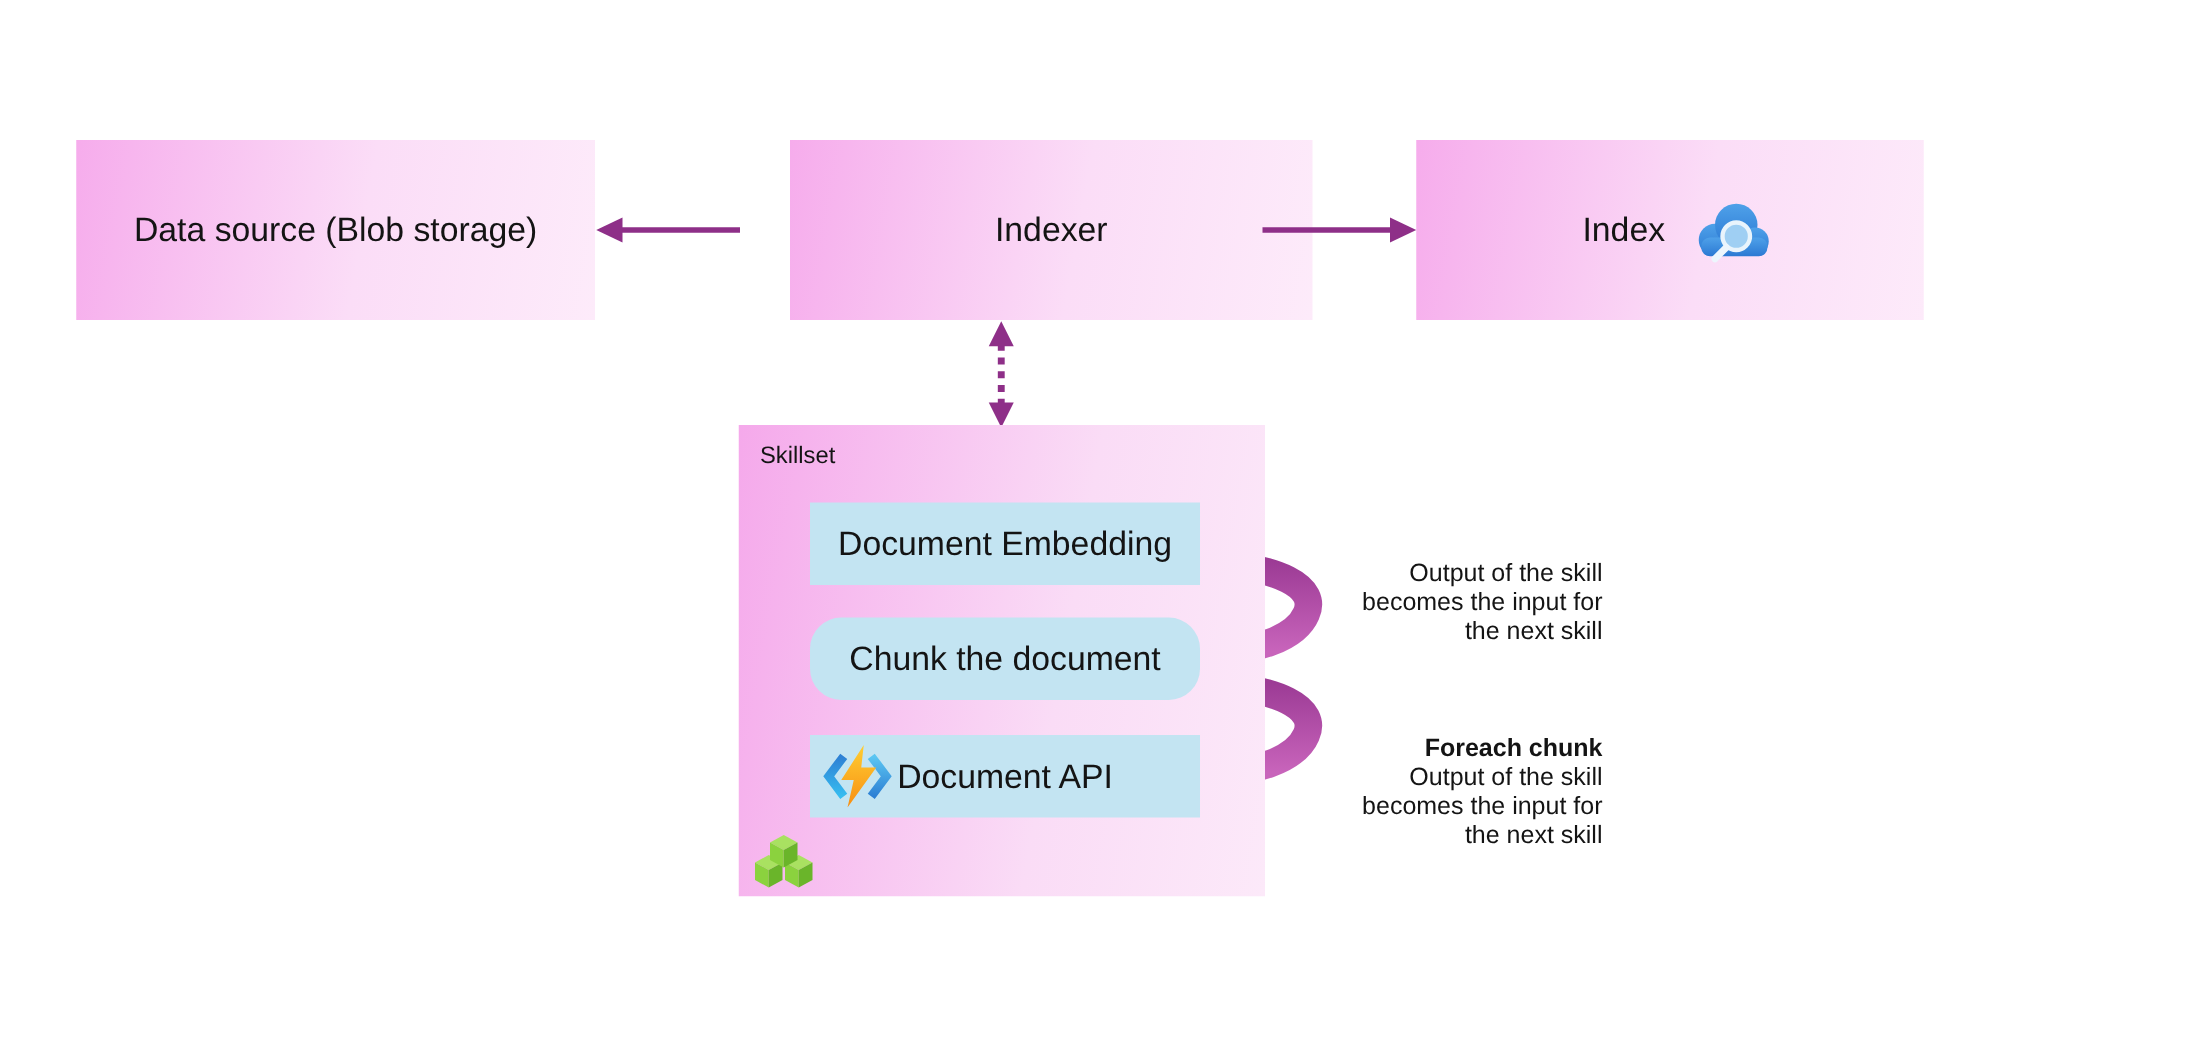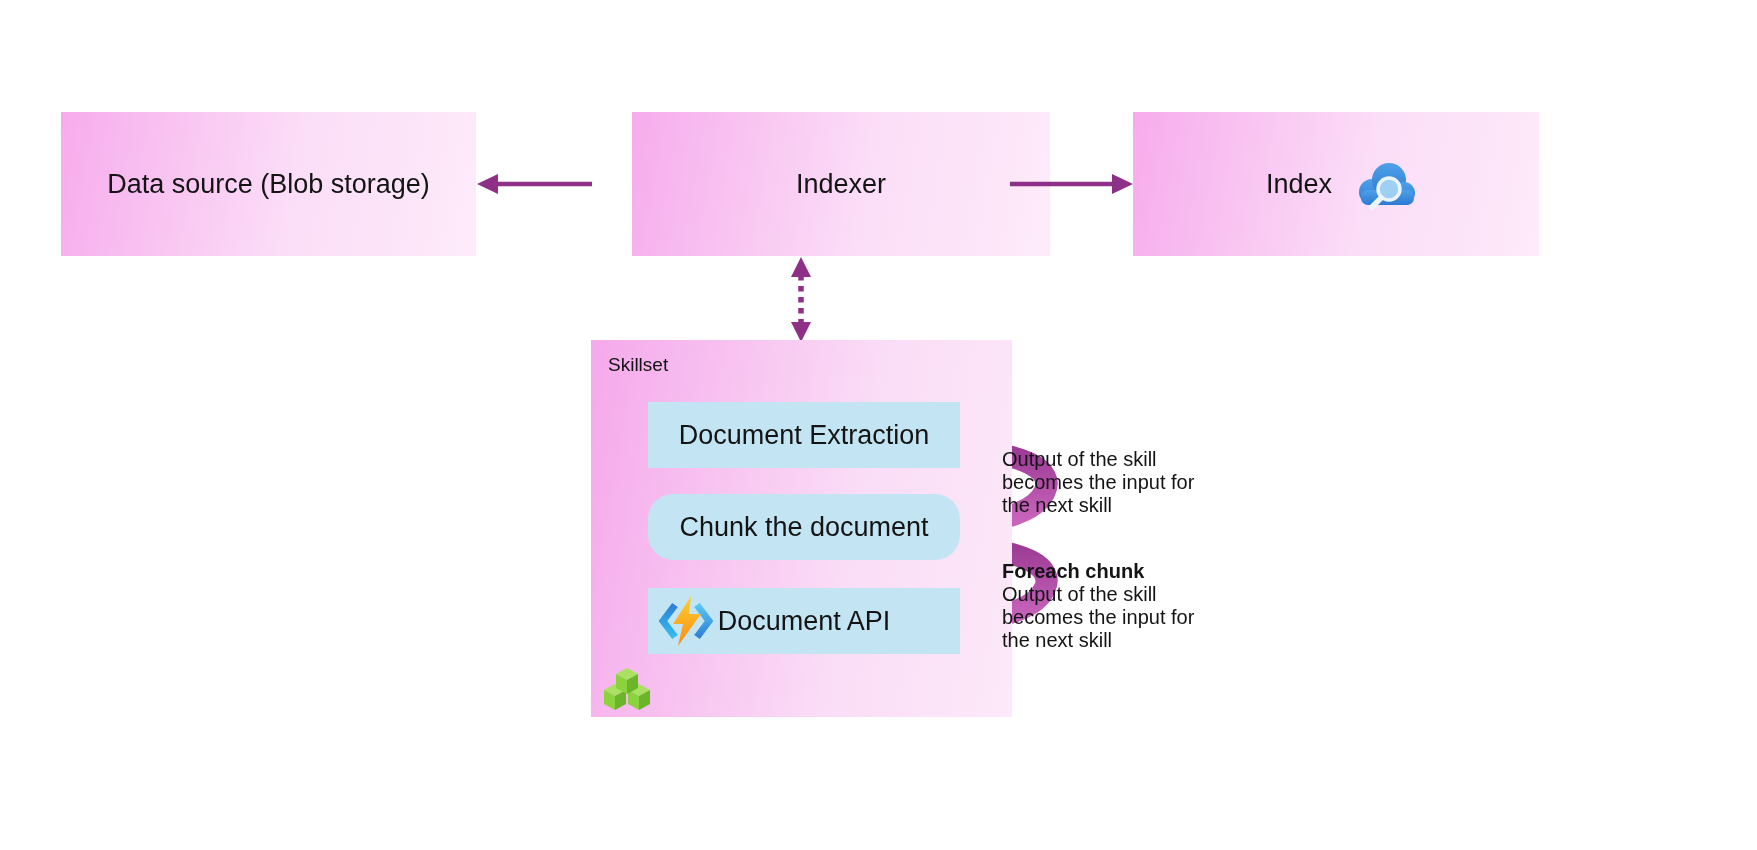--- a/index.html
+++ b/index.html
@@ -31,25 +31,25 @@
     display:flex;align-items:center;justify-content:center;
     font-size:27px;color:#141414;
   }
   #skill-doc{top:62px;}
   #skill-chunk{top:154px;border-radius:25px;}
   #skill-embed{top:248px;}
   #skill-embed .fn-icon{position:absolute;left:10px;top:8px;}
   .cubes{position:absolute;left:12px;bottom:5px;}
   .overlay{position:absolute;left:0;top:0;pointer-events:none;}
   .annotation{
-    position:absolute;width:280px;text-align:left;
+    position:absolute;width:280px;text-align:right;
     font-size:20px;line-height:23px;color:#141414;
   }
   #annotation-1{left:1002px;top:448px;}
-  #annotation-2{left:1002px;top:560px;}
+  #annotation-2{left:1002px;top:588px;}
   .annotation .bold{font-weight:bold;}
 </style>
 </head>
 <body>
 
 <div class="canvas">
 
   <div class="pinkbox" id="box-datasource">
     <span class="node-label">Data source (Blob storage)</span>
   </div>
@@ -109,21 +109,21 @@
     </g>
     <g transform="translate(0,97)">
       <use href="#curveArrowShape"></use>
     </g>
   </svg>
 
   <div id="box-skillset">
     <div class="skillset-title">Skillset</div>
 
     <div class="skillbox" id="skill-doc">
-      <span>Document Extraction</span>
+      <span>Document Embedding</span>
     </div>
 
     <div class="skillbox" id="skill-chunk">
       <span>Chunk the document</span>
     </div>
 
     <div class="skillbox" id="skill-embed">
       <svg class="fn-icon" width="56" height="50" viewBox="0 0 56 50">
         <defs>
           <linearGradient id="lbGrad" x1="0" y1="0" x2="0" y2="1">

